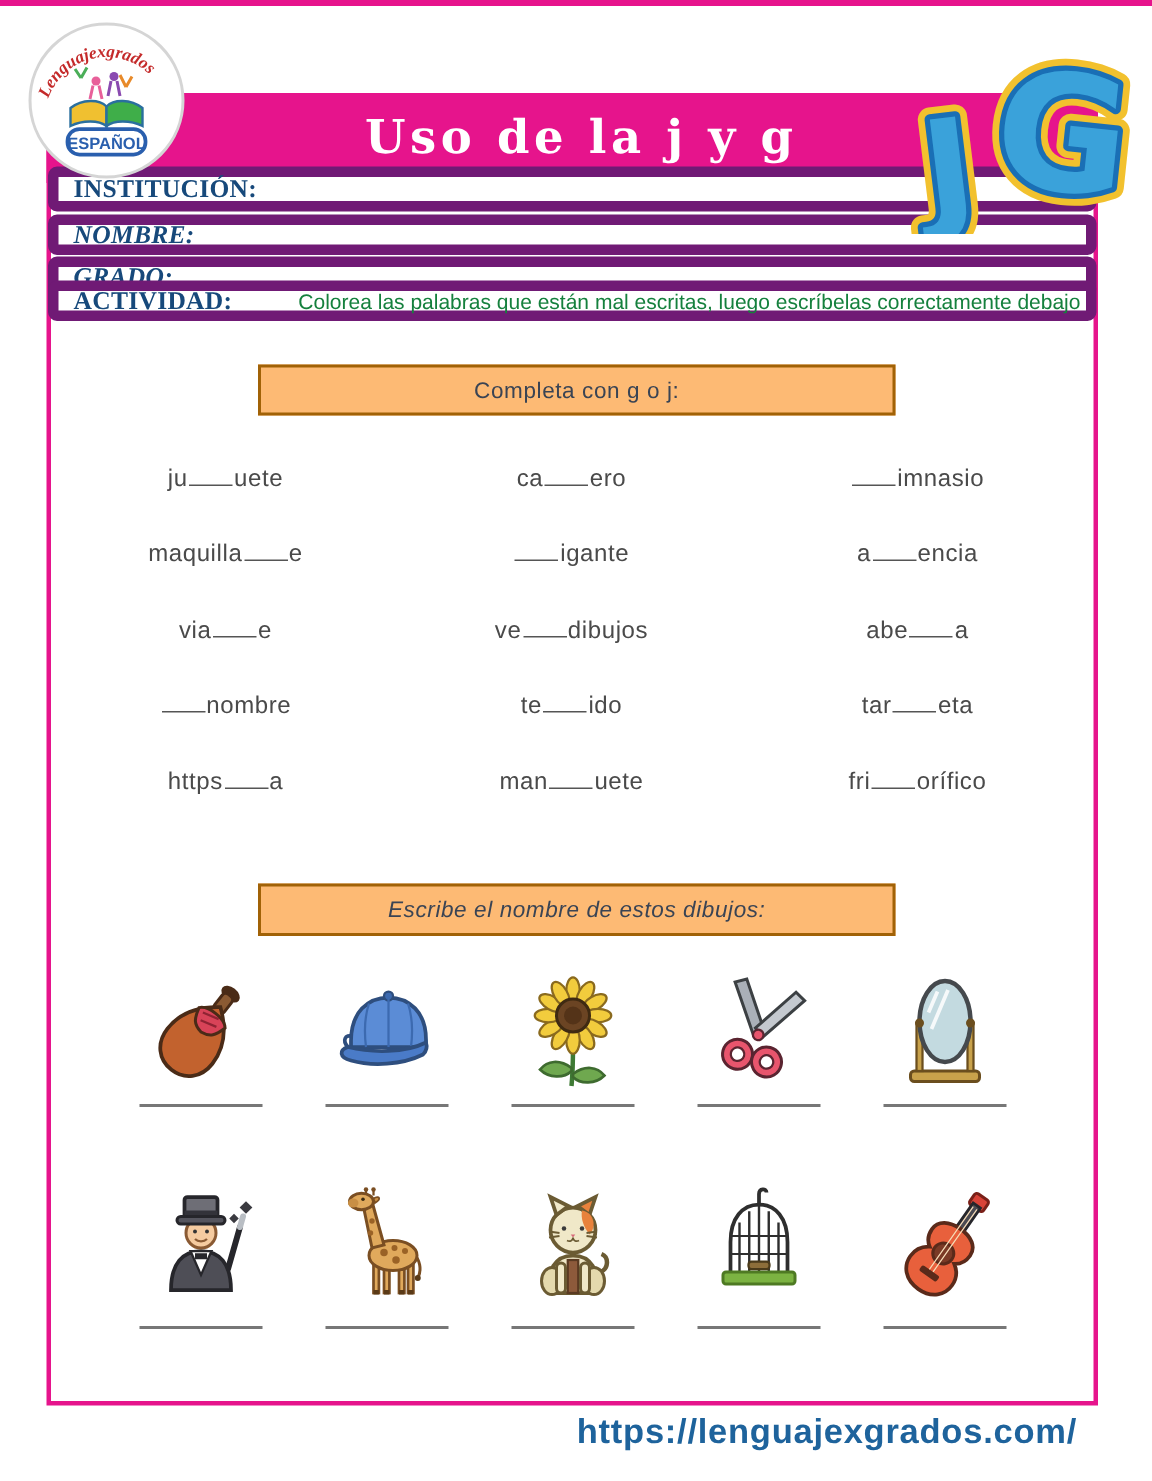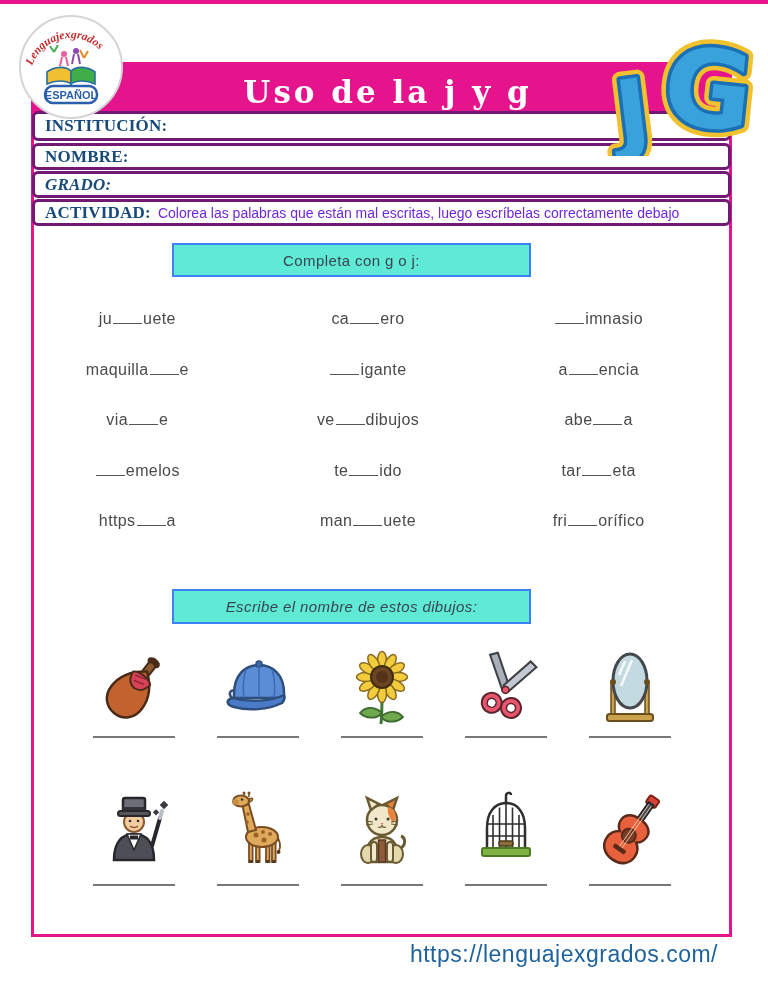--- a/index.html
+++ b/index.html
@@ -12,45 +12,45 @@
   .banner{position:absolute;left:31px;top:62px;width:701px;height:60px;background:#e6148c;z-index:2;display:flex;align-items:center;justify-content:center;}
   .banner-title{font-family:"DejaVu Serif",serif;font-weight:bold;font-size:31px;color:#fff;letter-spacing:3px;transform:translateX(6px);}
 
   .logo{position:absolute;left:18px;top:14px;width:106px;height:106px;z-index:5;}
 
   .jg{position:absolute;left:586px;top:14px;z-index:6;}
   .jg-out{stroke:#f2c12e;stroke-width:16px;fill:#f2c12e;paint-order:stroke;stroke-linejoin:round;}
   .jg-mid{stroke:#1a6fb5;stroke-width:7px;fill:#1a6fb5;paint-order:stroke;stroke-linejoin:round;}
   .jg-fill{fill:#3aa2da;}
 
-  .form-row{position:absolute;left:32px;width:699px;background:#fff;border:3px solid #701a75;border-radius:6px;box-sizing:border-box;display:flex;align-items:center;padding-left:10px;z-index:3;}
+  .form-row{position:absolute;left:32px;width:699px;background:#fff;border:7px solid #701a75;border-radius:6px;box-sizing:border-box;display:flex;align-items:center;padding-left:10px;z-index:3;}
   .form-row .lbl{font-family:"Liberation Serif",serif;font-weight:bold;font-size:17px;color:#17497b;letter-spacing:0.2px;white-space:nowrap;}
-  .form-row .val{font-size:14px;color:#6d28d9;margin-left:7px;white-space:nowrap;}
+  .form-row .val{font-size:14px;color:#15803d;margin-left:7px;white-space:nowrap;}
   #row-0{top:111px;height:30px;}
-  #row-1{top:143px;height:27px;}
+  #row-1{top:143px;height:27px;font-style:italic;}
   #row-2{top:171px;height:27px;font-style:italic;}
-  #row-3{top:199px;height:27px;}
-
-  .sec-header{position:absolute;left:172px;width:359px;background:#5eead4;border:2px solid #3b82f6;box-sizing:border-box;display:flex;align-items:center;justify-content:center;font-size:15px;color:#3a4454;letter-spacing:0.4px;z-index:3;}
+  #row-3{top:187px;height:27px;gap:37px;}
+
+  .sec-header{position:absolute;left:172px;width:425px;background:#fdba74;border:2px solid #a16207;box-sizing:border-box;display:flex;align-items:center;justify-content:center;font-size:15px;color:#3a4454;letter-spacing:0.4px;z-index:3;}
   #sec1-header{top:243px;height:34px;}
   #sec2-header{top:589px;height:35px;font-style:italic;}
 
-  .words-grid{position:absolute;left:22px;top:294px;width:692px;display:grid;grid-template-columns:repeat(3,1fr);grid-auto-rows:50.5px;align-items:center;justify-items:center;z-index:3;}
+  .words-grid{position:absolute;left:35px;top:294px;width:692px;display:grid;grid-template-columns:repeat(3,1fr);grid-auto-rows:50.5px;align-items:center;justify-items:center;z-index:3;}
   .word{font-size:16px;color:#4a4a4a;letter-spacing:0.4px;white-space:nowrap;}
   .blank{display:inline-block;width:29px;height:13px;border-bottom:1.8px solid #555;margin:0 1px;}
 
   .pics-row{position:absolute;left:36px;width:692px;display:flex;justify-content:center;gap:28px;z-index:3;}
   #pics-row-1{top:648px;}
   #pics-row-2{top:790px;}
   .pic-cell{width:96px;display:flex;flex-direction:column;align-items:center;}
   .pic-icon{width:80px;height:80px;}
   .answer-line{width:82px;height:0;border-bottom:2px solid #777;margin-top:8px;}
   #pics-row-2 .answer-line{margin-top:14px;}
 
-  .footer-url{position:absolute;top:941px;right:50px;font-size:23px;font-weight:normal;color:#1e639c;letter-spacing:0.5px;z-index:3;}
+  .footer-url{position:absolute;top:941px;right:50px;font-size:23px;font-weight:bold;color:#1e639c;letter-spacing:0.5px;z-index:3;}
 </style>
 </head>
 <body>
 
 <div class="top-strip"></div>
 <div class="page-frame"></div>
 
 <div class="banner">
   <span class="banner-title">Uso de la j y g</span>
 </div>
@@ -121,21 +121,21 @@
 <div class="words-grid">
   <div class="word"><span>ju</span><span class="blank"></span><span>uete</span></div>
   <div class="word"><span>ca</span><span class="blank"></span><span>ero</span></div>
   <div class="word"><span></span><span class="blank"></span><span>imnasio</span></div>
   <div class="word"><span>maquilla</span><span class="blank"></span><span>e</span></div>
   <div class="word"><span></span><span class="blank"></span><span>igante</span></div>
   <div class="word"><span>a</span><span class="blank"></span><span>encia</span></div>
   <div class="word"><span>via</span><span class="blank"></span><span>e</span></div>
   <div class="word"><span>ve</span><span class="blank"></span><span>dibujos</span></div>
   <div class="word"><span>abe</span><span class="blank"></span><span>a</span></div>
-  <div class="word"><span></span><span class="blank"></span><span>emelos</span></div>
+  <div class="word"><span></span><span class="blank"></span><span>nombre</span></div>
   <div class="word"><span>te</span><span class="blank"></span><span>ido</span></div>
   <div class="word"><span>tar</span><span class="blank"></span><span>eta</span></div>
   <div class="word"><span>https</span><span class="blank"></span><span>a</span></div>
   <div class="word"><span>man</span><span class="blank"></span><span>uete</span></div>
   <div class="word"><span>fri</span><span class="blank"></span><span>orífico</span></div>
 </div>
 
 <div class="sec-header" id="sec2-header">Escribe el nombre de estos dibujos:</div>
 
 <div class="pics-row" id="pics-row-1">

